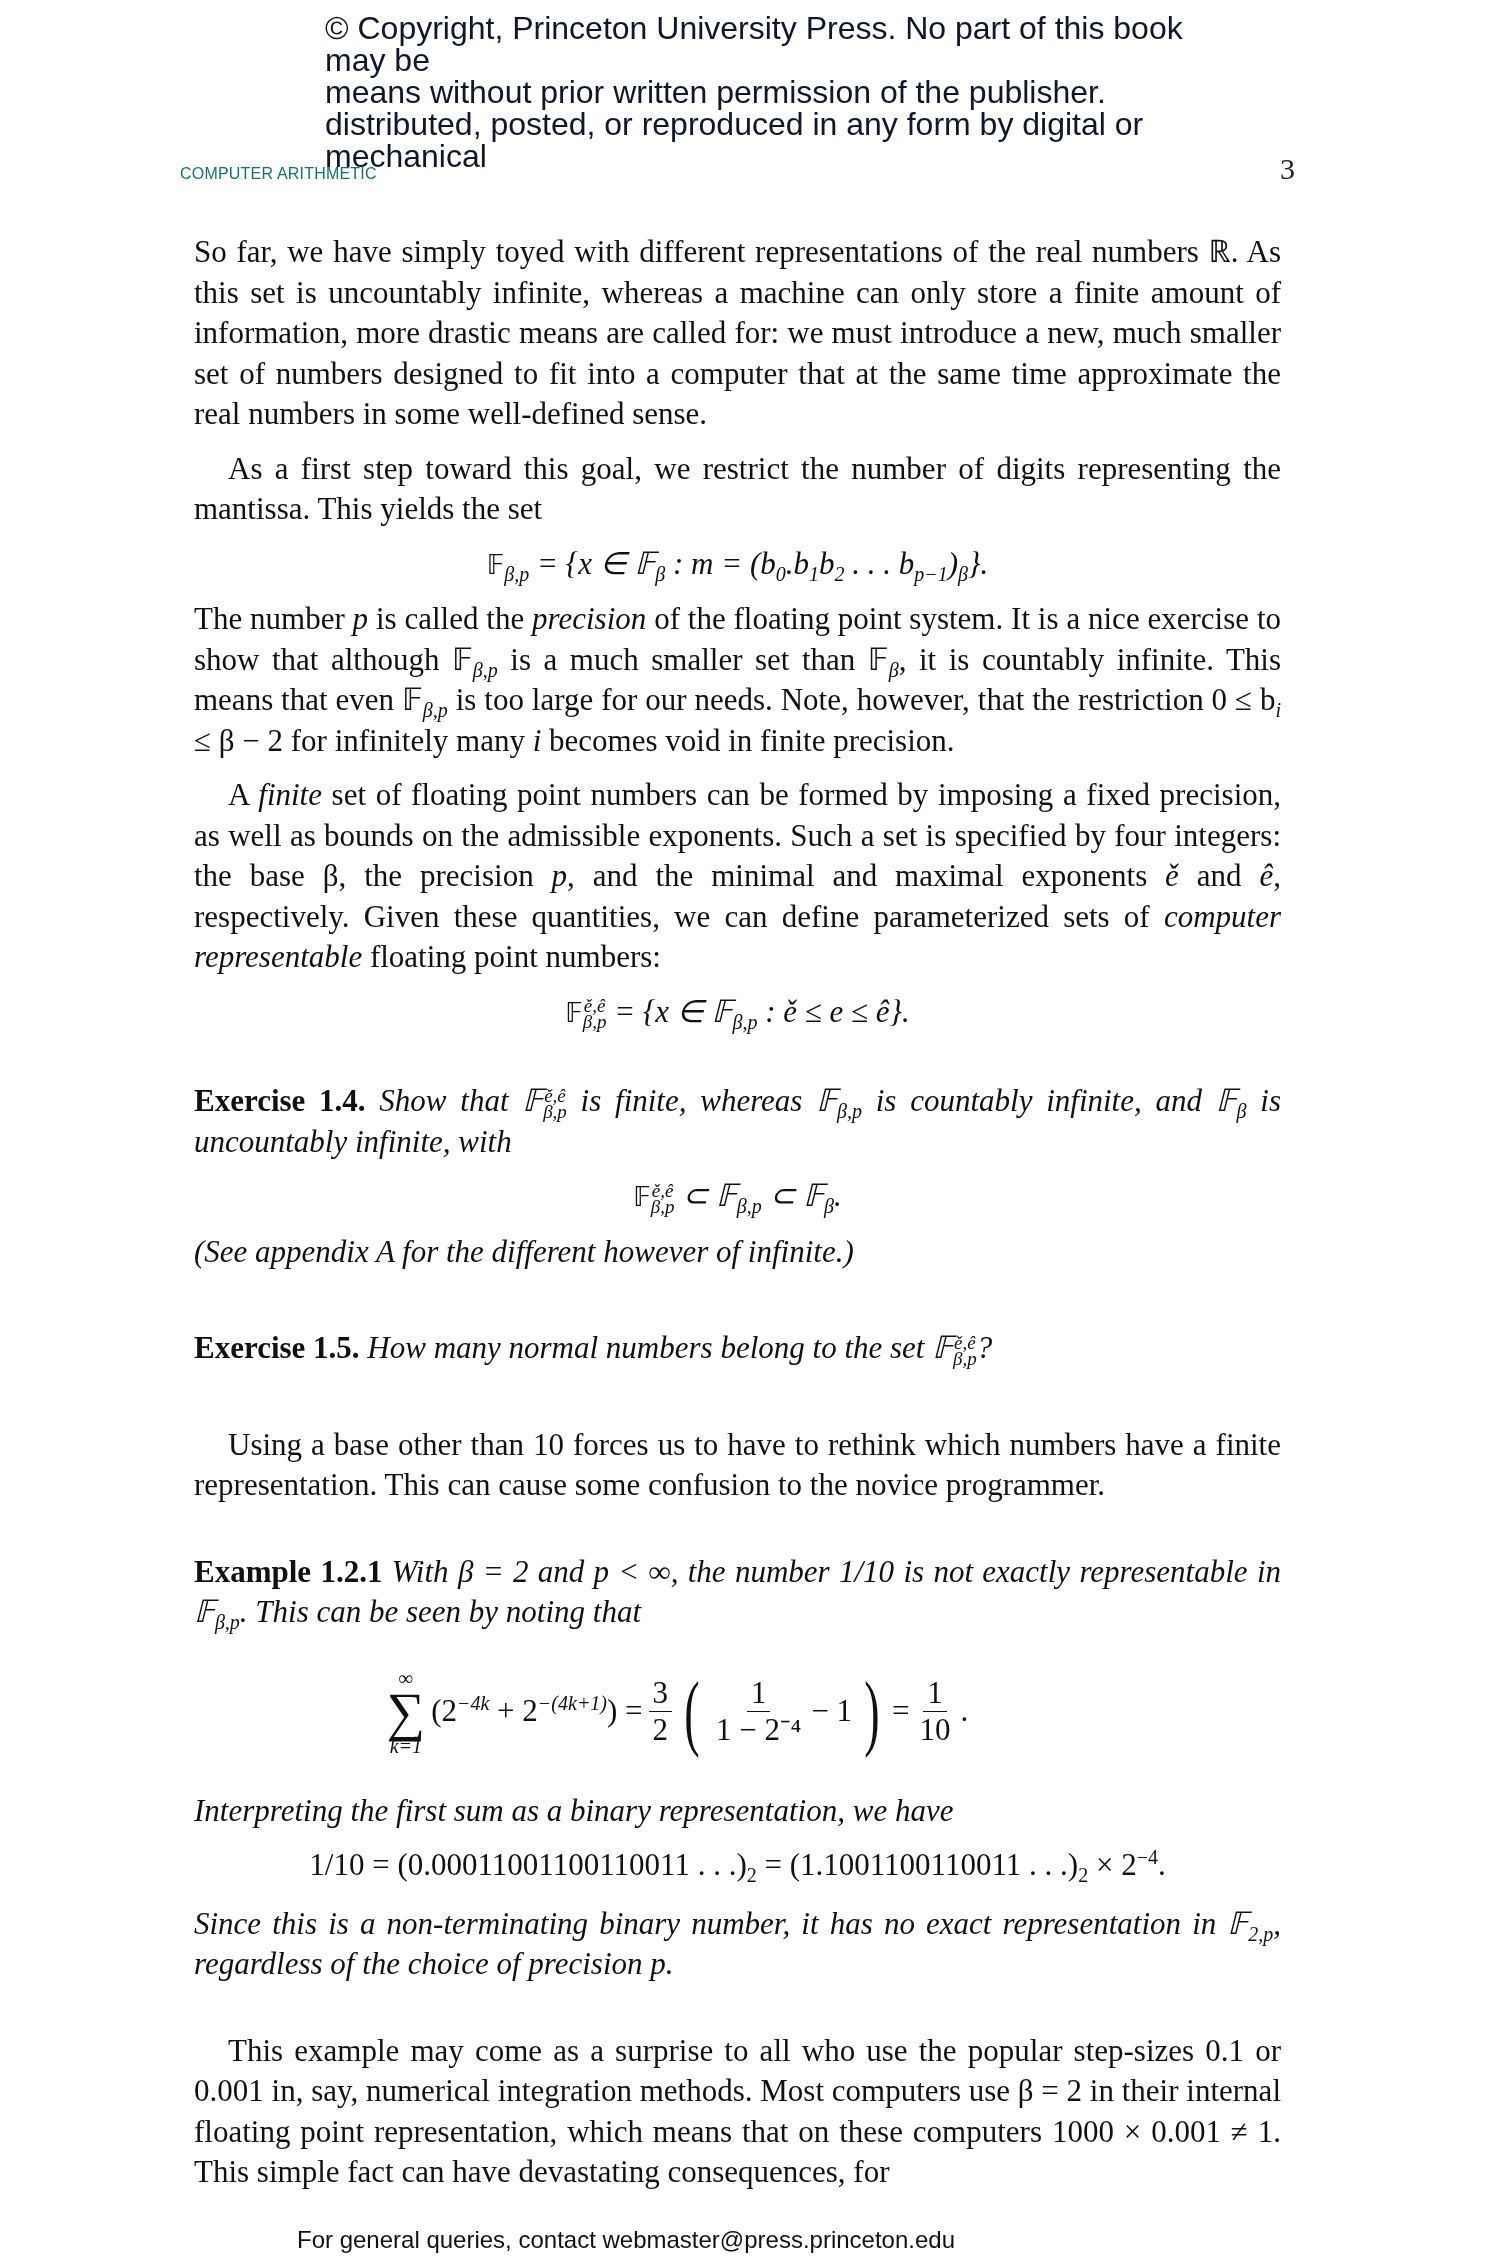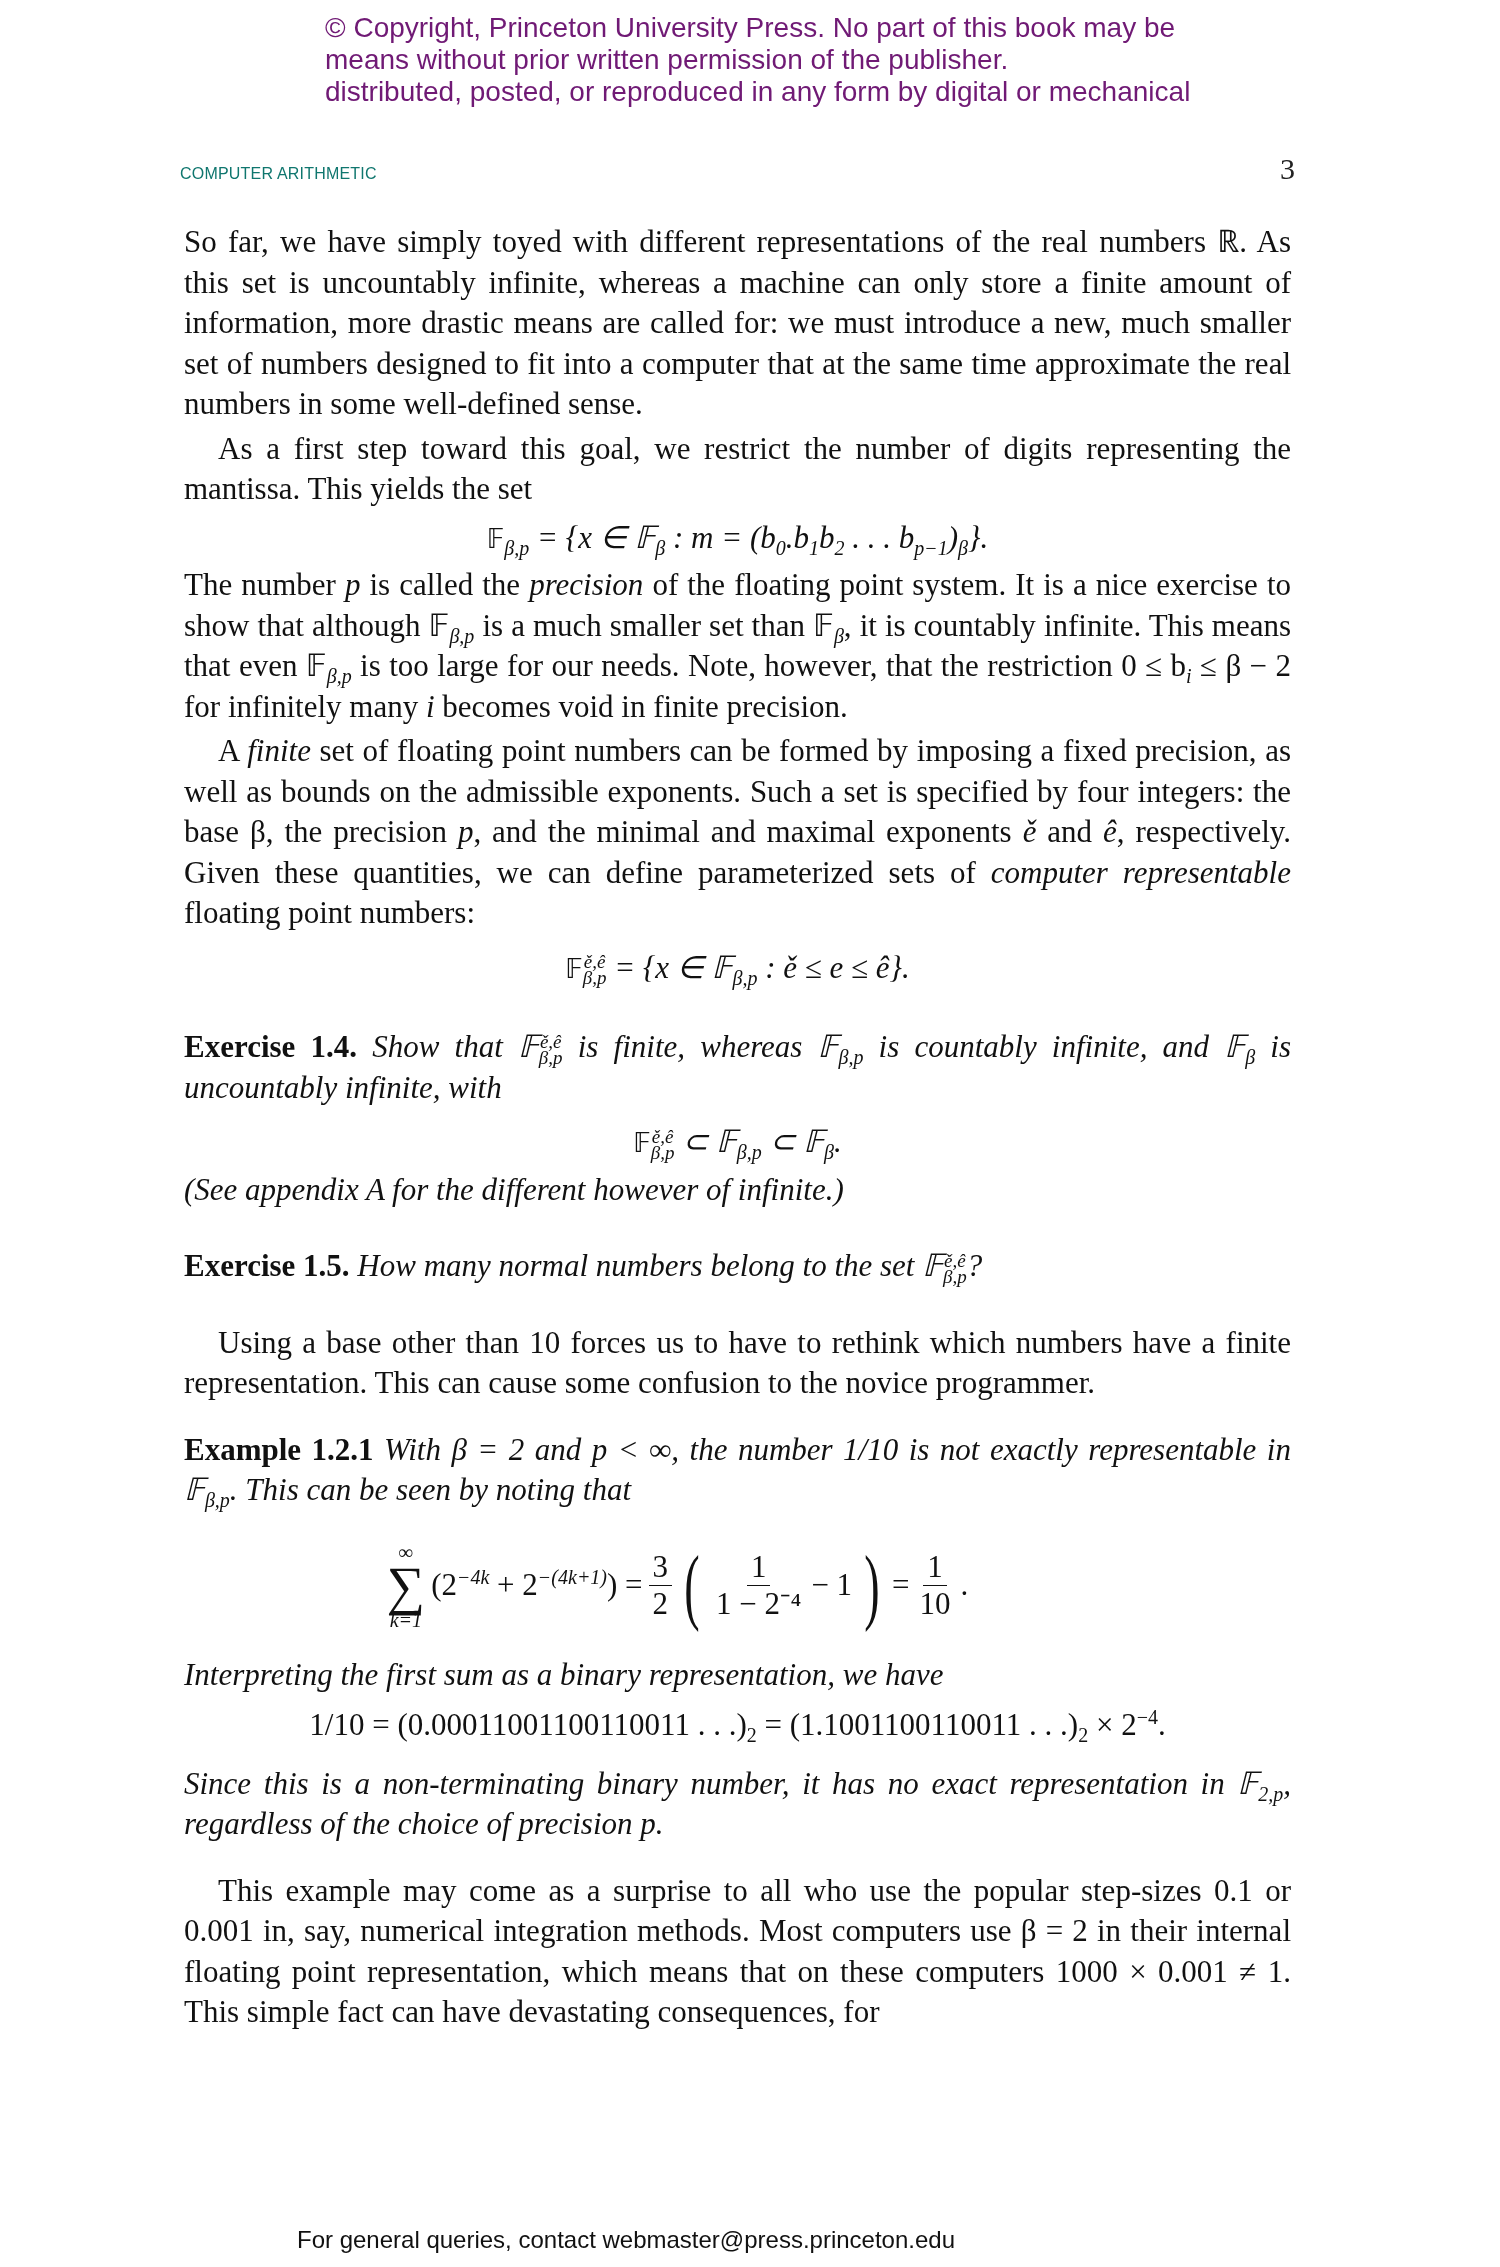--- a/index.html
+++ b/index.html
@@ -1,22 +1,22 @@
 <!DOCTYPE html>
 <html><head>
 <meta charset="utf-8">
 <style>
   html, body { margin:0; padding:0; background:#ffffff; }
   body { width:1500px; height:2267px; position:relative; overflow:hidden; color:#111; }
-  .copyright { position:absolute; left:325px; top:12px; width:900px; font-family:"Liberation Sans", sans-serif; font-size:28px; line-height:32px; color:#701a75; }
+  .copyright { position:absolute; left:325px; top:12px; width:900px; font-family:"Liberation Sans", sans-serif; font-size:32px; line-height:32px; color:#0f172a; }
   .running-head { position:absolute; left:180px; top:152px; width:1115px; display:flex; justify-content:space-between; align-items:baseline; }
   .rh-title { font-family:"Liberation Sans", sans-serif; font-size:16px; letter-spacing:0.2px; color:#0f766e; }
   .rh-page { font-family:"Liberation Serif", serif; font-size:30px; color:#222; }
   .body { position:absolute; left:180px; top:218px; width:1115px; font-family:"Liberation Serif", serif; font-size:31px; line-height:40.5px; text-align:justify; }
-  .body p { margin:4px;font-family:Liberation Serif, serif; }
+  .body p { margin:14px;font-family:Liberation Serif, serif; }
   .indent { text-indent:34px; }
   .eq { text-align:center; margin:8px 0 6px 0; font-size:31px; }
   .it { font-style:italic; }
   .bb { font-family:"DejaVu Sans", sans-serif; font-size:26px; font-weight:normal; }
   sub, sup { font-size:20px; line-height:0; }
   .ss { display:inline-block; vertical-align:middle; line-height:16px; font-size:19px; font-style:italic; text-align:center; }
   .ss span { display:block; }
   .exercise-label { font-weight:bold; }
   .gap-s { height:18px; }
   .gap-m { height:28px; }

